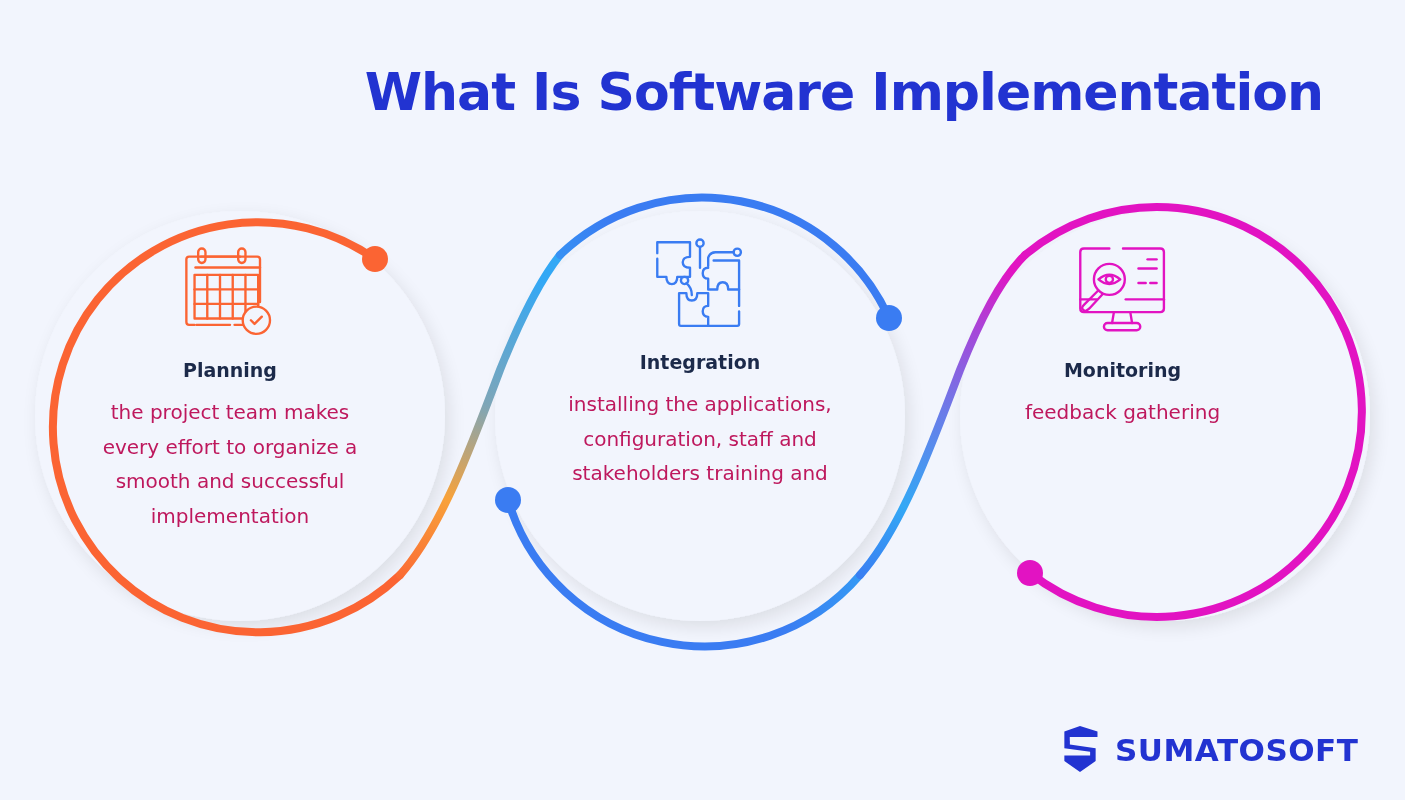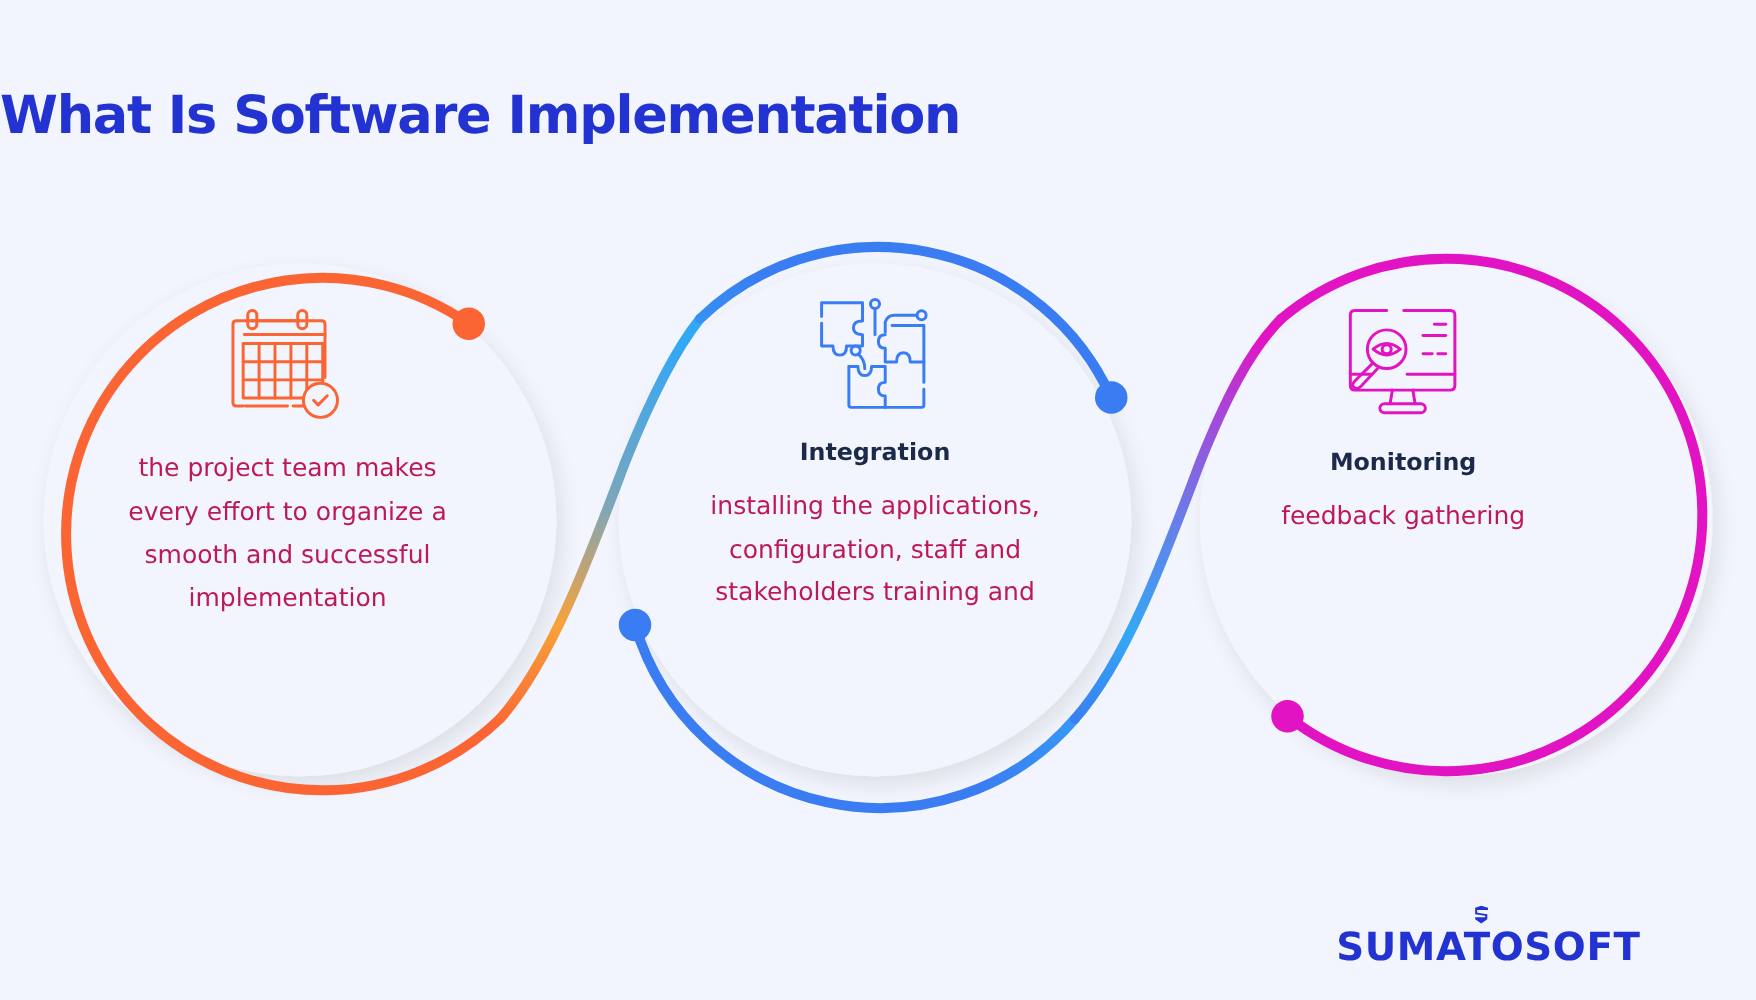--- a/index.html
+++ b/index.html
@@ -12,24 +12,24 @@
       background: #f2f5fd;
       position: relative;
       overflow: hidden;
       font-family: "Liberation Sans", "DejaVu Sans", sans-serif;
     }
     .title {
       position: absolute;
       top: 52px;
       left: 0;
       width: 1323px;
-      text-align: left;
+      text-align: right;
       font-family: "DejaVu Sans", sans-serif;
       font-weight: bold;
-      font-size: 42px;
+      font-size: 52px;
       letter-spacing: -1px;
       color: #2233d1;
       margin: 0;
       line-height: 80px;
     }
     .diagram {
       position: absolute;
       left: 0;
       top: 0;
       width: 1405px;
@@ -60,21 +60,20 @@
       margin-top: 14px;
       color: #be185d;
     }
     .logo {
       position: absolute;
       left: 1057px;
       top: 724px;
       height: 52px;
       display: flex;
       align-items: center;
-      flex-direction: column;
     }
     .logo-text {
       font-family: "DejaVu Sans", sans-serif;
       font-weight: bold;
       font-size: 31px;
       color: #2233d1;
       margin-left: 12px;
       letter-spacing: 0.5px;
     }
   </style>
@@ -159,20 +158,21 @@
       <line x1="58" y1="35" x2="58" y2="83"></line>
       <line x1="72" y1="35" x2="72" y2="83"></line>
       <line x1="16" y1="51" x2="86" y2="51"></line>
       <line x1="16" y1="67" x2="86" y2="67"></line>
       <line x1="18" y1="90" x2="55" y2="90"></line>
       <line x1="60" y1="90" x2="70" y2="90"></line>
       <circle cx="84" cy="85" r="15" fill="#f2f5fd"></circle>
       <path d="M78,85 L82,89 L90,81"></path>
     </g>
   </svg>
+  <div class="step-title">Planning</div>
   <div class="step-desc">
     <div>the project team makes</div>
     <div>every effort to organize a</div>
     <div>smooth and successful</div>
     <div>implementation</div>
   </div>
 </div>
 
 <div class="step" style="left:530px; top:235px; width:340px;">
   <svg class="step-icon" viewBox="0 0 110 110" width="110" height="110" style="width:100px;height:100px;">

